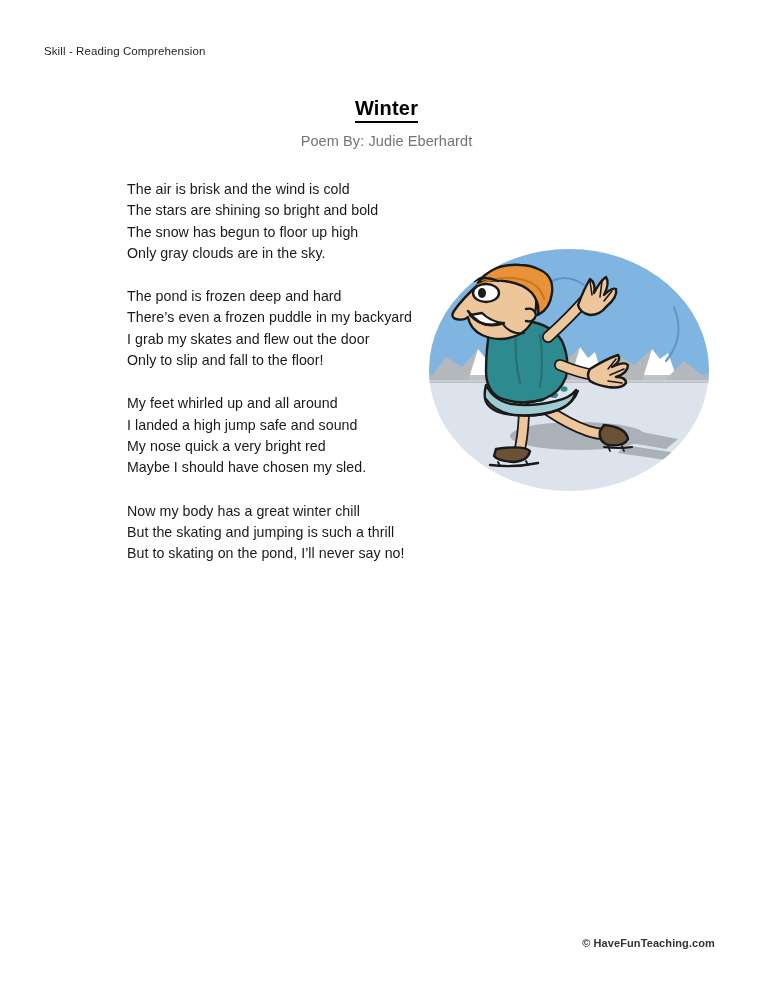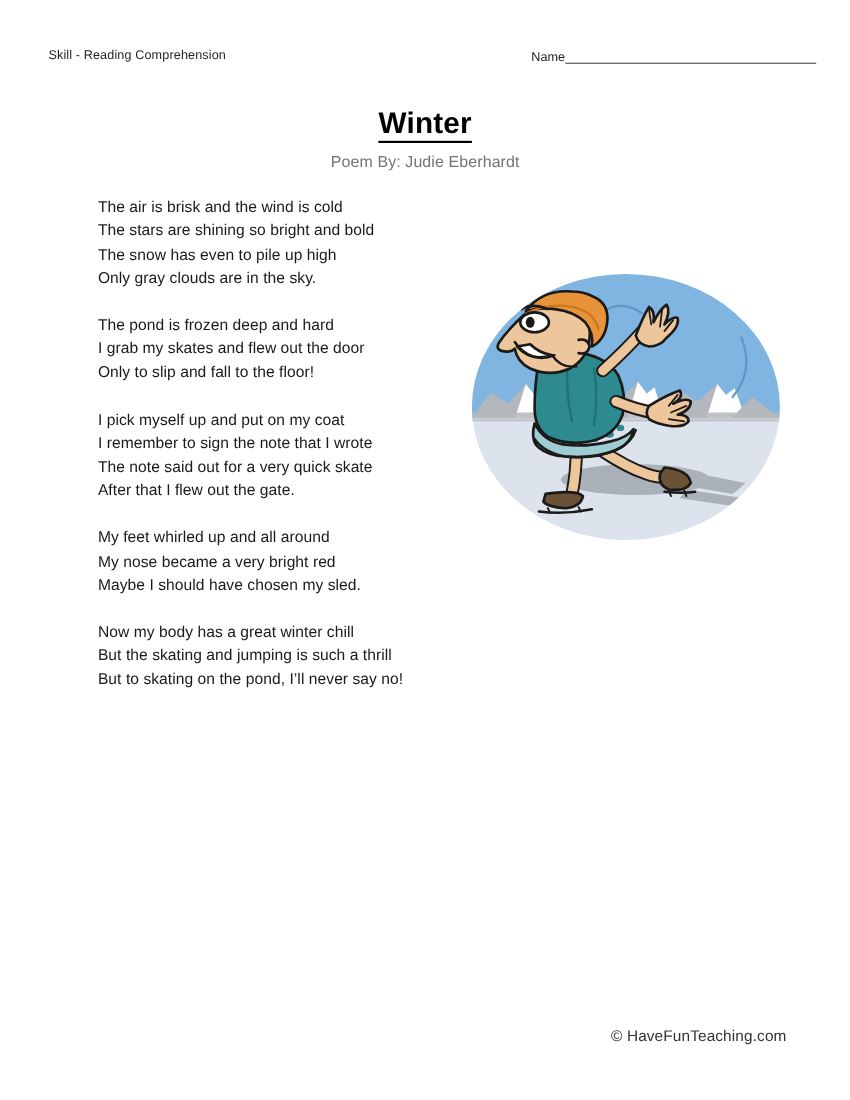--- a/index.html
+++ b/index.html
@@ -56,21 +56,21 @@
 
   
   .title-area {
     position: absolute;
     top: 98px;
     left: 0;
     width: 773px;
     text-align: center;
   }
   .poem-title {
-    font-size: 27px;
+    font-size: 20px;
     font-weight: bold;
     color: #000000;
     letter-spacing: 0.2px;
     display: inline-block;
     border-bottom: 2.6px solid #000000;
     padding-bottom: 1px;
     line-height: 1.08;
   }
   .poem-byline {
     margin-top: 10px;
@@ -89,20 +89,21 @@
   .stanza {
     margin-bottom: 22px;
   }
   .stanza:last-child { margin-bottom: 0; }
   .poem-line {
     font-size: 14.2px;
     line-height: 21.3px;
     color: #1a1a1a;
     white-space: nowrap;
     letter-spacing: 0.05px;
+    margin-left: 38px;
   }
 
   
   .illustration {
     position: absolute;
     left: 428px;
     top: 249px;
     width: 282px;
     height: 243px;
   }
@@ -112,67 +113,60 @@
   .footer {
     position: absolute;
     left: 0;
     top: 933px;
     width: 773px;
     text-align: right;
     padding-right: 58px;
     box-sizing: border-box;
   }
   .copyright {
-    font-size: 14px;
+    font-size: 11px;
     color: #333333;
     letter-spacing: 0.1px;
+    font-weight: bold;
   }
 </style>
 </head>
 <body>
 
 <div class="header">
   <div class="skill-label">Skill - Reading Comprehension</div>
 
-  <div class="name-block">
-    <span class="name-label">Name</span>
-    <span class="name-rule"></span>
-  </div>
 </div>
 
 <div class="title-area">
   <div class="poem-title">Winter</div>
   <div class="poem-byline">Poem By: Judie Eberhardt</div>
 </div>
 
 <div class="poem">
 
   <div class="stanza">
     <div class="poem-line">The air is brisk and the wind is cold</div>
     <div class="poem-line">The stars are shining so bright and bold</div>
-    <div class="poem-line">The snow has even to pile up high</div>
+    <div class="poem-line">The snow has begun to floor up high</div>
     <div class="poem-line">Only gray clouds are in the sky.</div>
   </div>
 
   <div class="stanza">
     <div class="poem-line">The pond is frozen deep and hard</div>
+    <div class="poem-line">There’s even a frozen puddle in my backyard</div>
     <div class="poem-line">I grab my skates and flew out the door</div>
     <div class="poem-line">Only to slip and fall to the floor!</div>
   </div>
 
-  <div class="stanza">
-    <div class="poem-line">I pick myself up and put on my coat</div>
-    <div class="poem-line">I remember to sign the note that I wrote</div>
-    <div class="poem-line">The note said out for a very quick skate</div>
-    <div class="poem-line">After that I flew out the gate.</div>
-  </div>
 
   <div class="stanza">
     <div class="poem-line">My feet whirled up and all around</div>
-    <div class="poem-line">My nose became a very bright red</div>
+    <div class="poem-line">I landed a high jump safe and sound</div>
+    <div class="poem-line">My nose quick a very bright red</div>
     <div class="poem-line">Maybe I should have chosen my sled.</div>
   </div>
 
   <div class="stanza">
     <div class="poem-line">Now my body has a great winter chill</div>
     <div class="poem-line">But the skating and jumping is such a thrill</div>
     <div class="poem-line">But to skating on the pond, I’ll never say no!</div>
   </div>
 
 </div>

